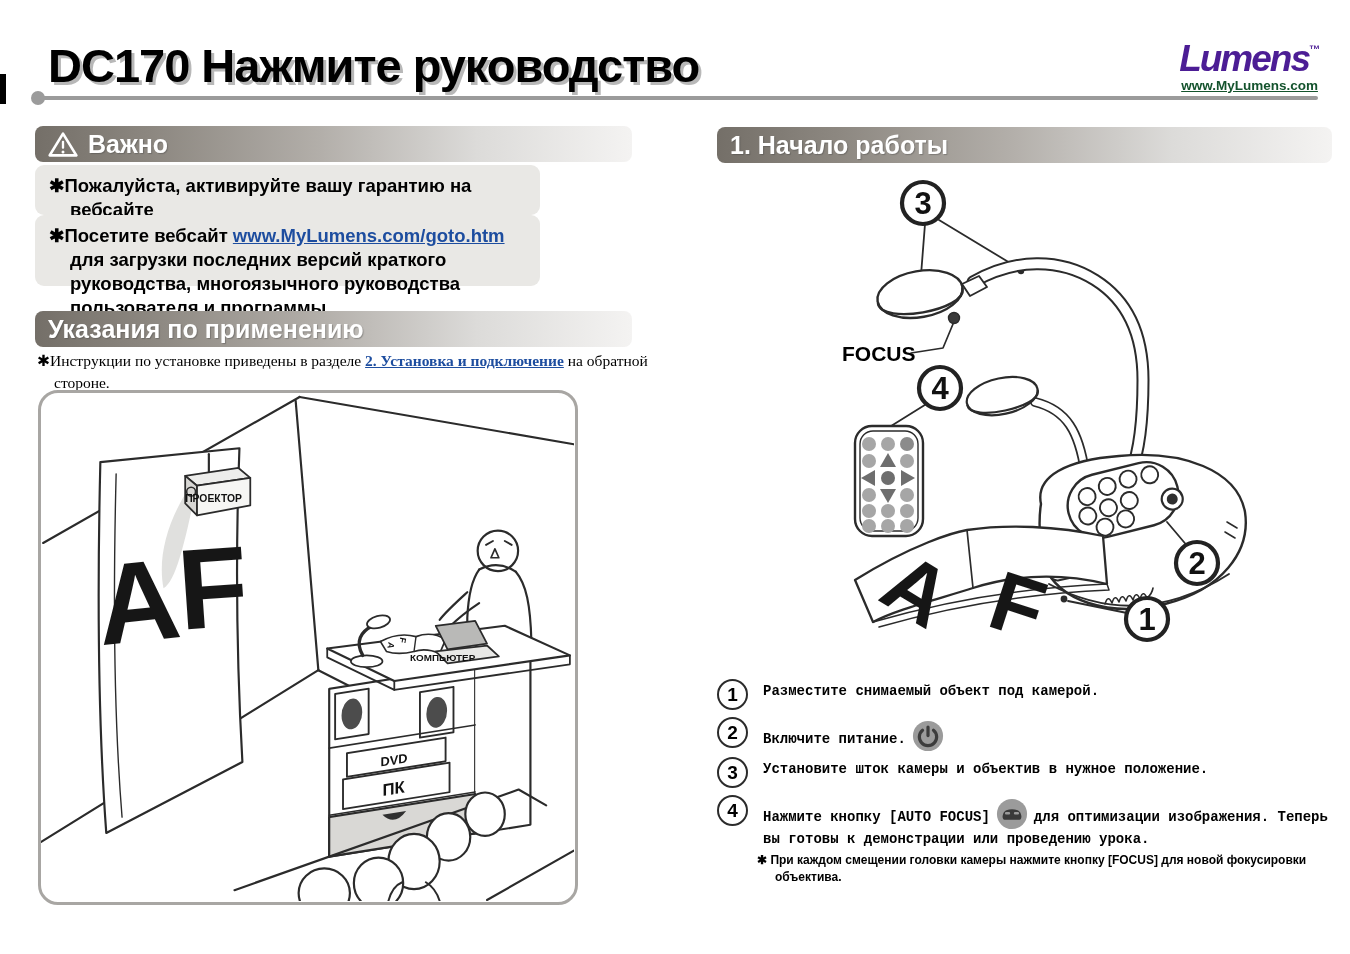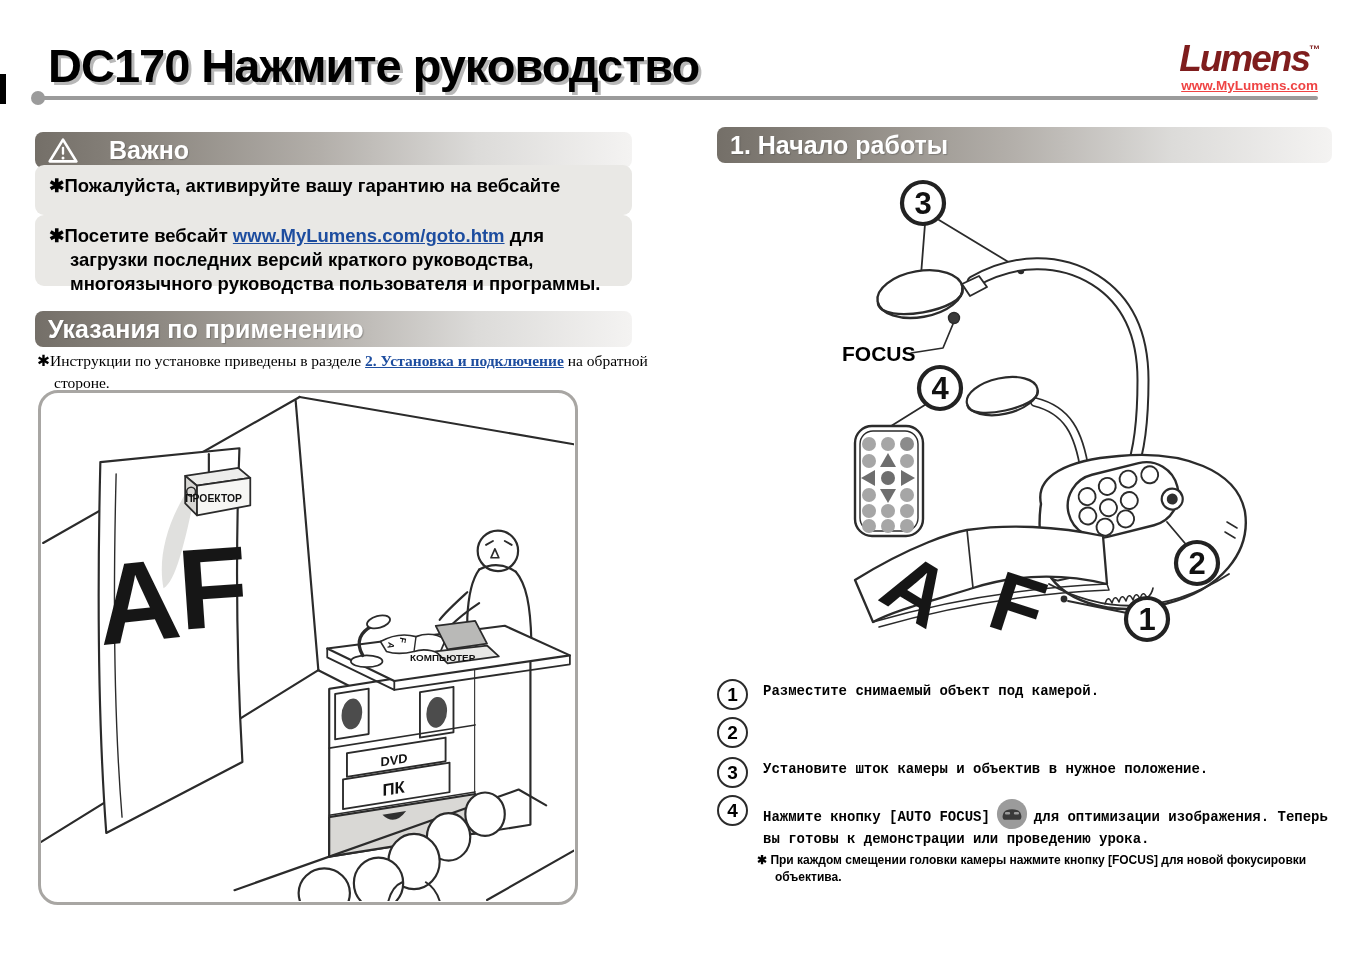--- a/index.html
+++ b/index.html
@@ -7,39 +7,39 @@
     width:1350px;height:954px;position:relative;background:#ffffff;
     font-family:"Liberation Sans",sans-serif;color:#000;overflow:hidden;
   }
   svg{font-family:"Liberation Sans",sans-serif;}
   .edge-mark{position:absolute;left:0;top:74px;width:6px;height:30px;background:#000;}
   .page-title{
     position:absolute;left:48px;top:38px;font-size:47px;font-weight:bold;letter-spacing:-1px;
     color:#000;text-shadow:3px 3px 0 #b8b8b8;white-space:nowrap;
   }
   .brand{position:absolute;right:30px;top:40px;text-align:center;line-height:1;}
-  .brand-name{font-size:37px;font-weight:bold;font-style:italic;letter-spacing:-2px;color:#7f1d1d;}
+  .brand-name{font-size:37px;font-weight:bold;font-style:italic;letter-spacing:-2px;color:#4c1d95;}
   .brand-tm{font-size:11px;font-style:normal;vertical-align:18px;letter-spacing:0;}
-  .brand-site{display:block;margin-top:2px;font-size:13.5px;font-weight:bold;color:#ef4444;text-decoration:underline;}
+  .brand-site{display:block;margin-top:2px;font-size:13.5px;font-weight:bold;color:#14532d;text-decoration:underline;}
   .title-rule{position:absolute;left:40px;top:96px;width:1278px;height:4px;background:#9b9b9b;border-radius:2px;}
   .title-rule-dot{position:absolute;left:31px;top:91px;width:14px;height:14px;border-radius:50%;background:#9b9b9b;}
 
   .section-header{
     position:absolute;height:36px;border-radius:8px;display:flex;align-items:center;
     padding-left:13px;box-sizing:border-box;color:#fff;font-weight:bold;font-size:25px;
     background:linear-gradient(90deg,#746f68 0%,#8d8881 20%,#b3afaa 48%,#dcdbd9 74%,#f4f3f2 100%);
     text-shadow:1px 1px 1px rgba(60,60,60,.35);white-space:nowrap;
   }
-  .hdr-vazhno{left:35px;top:132px;width:597px;gap:21px;}
+  .hdr-vazhno{left:35px;top:126px;width:597px;}
   .hdr-ukaz{left:35px;top:311px;width:597px;}
   .hdr-start{left:717px;top:127px;width:615px;}
   .warn-icon{width:30px;height:27px;margin-right:10px;flex:0 0 auto;}
 
   .info-box{
-    position:absolute;left:35px;width:597px;background:#e9e8e5;border-radius:9px;
+    position:absolute;left:35px;width:505px;background:#e9e8e5;border-radius:9px;
     box-sizing:border-box;padding:9px 14px 8px 14px;font-size:18.5px;font-weight:bold;line-height:1.3;
   }
   .info-item{padding-left:21px;text-indent:-21px;}
   .box1{top:165px;height:50px;}
   .box2{top:215px;height:71px;}
   a.doclink{color:#1d4d9f;text-decoration:underline;font-weight:bold;cursor:pointer;}
 
   .usage-note{
     position:absolute;left:37px;top:350px;width:600px;font-size:15.5px;font-weight:normal;line-height:1.4;
     padding-left:17px;text-indent:-17px;font-family:Liberation Serif, serif;
@@ -297,20 +297,25 @@
   <text x="278" y="468" font-size="84" font-weight="bold" fill="#161616" transform="rotate(18 315 435)">F</text>
 </svg>
 
 <div class="step-row" style="top:679px;">
   <span class="step-circle">1</span>
   <span class="step-text">Разместите снимаемый объект под камерой.</span>
 </div>
 
 <div class="step-row" style="top:717px;">
   <span class="step-circle">2</span>
+  <span class="step-text"><span>Включите питание.</span><svg class="inline-icon" viewBox="0 0 34 34">
+        <circle cx="17" cy="17" r="16" fill="#9b9b9b"></circle>
+        <path d="M17 7.5 L17 16.5" stroke="#3c3c3c" stroke-width="3.4" stroke-linecap="round" fill="none"></path>
+        <path d="M11.2 10.8 A9.2 9.2 0 1 0 22.8 10.8" fill="none" stroke="#3c3c3c" stroke-width="3.4" stroke-linecap="round"></path>
+      </svg></span>
 </div>
 
 <div class="step-row" style="top:757px;">
   <span class="step-circle">3</span>
   <span class="step-text">Установите шток камеры и объектив в нужное положение.</span>
 </div>
 
 <div class="step-row" style="top:795px;width:616px;">
   <span class="step-circle">4</span>
   <span class="step-text"><span>Нажмите кнопку [AUTO FOCUS]</span><svg class="inline-icon" viewBox="0 0 34 34">

